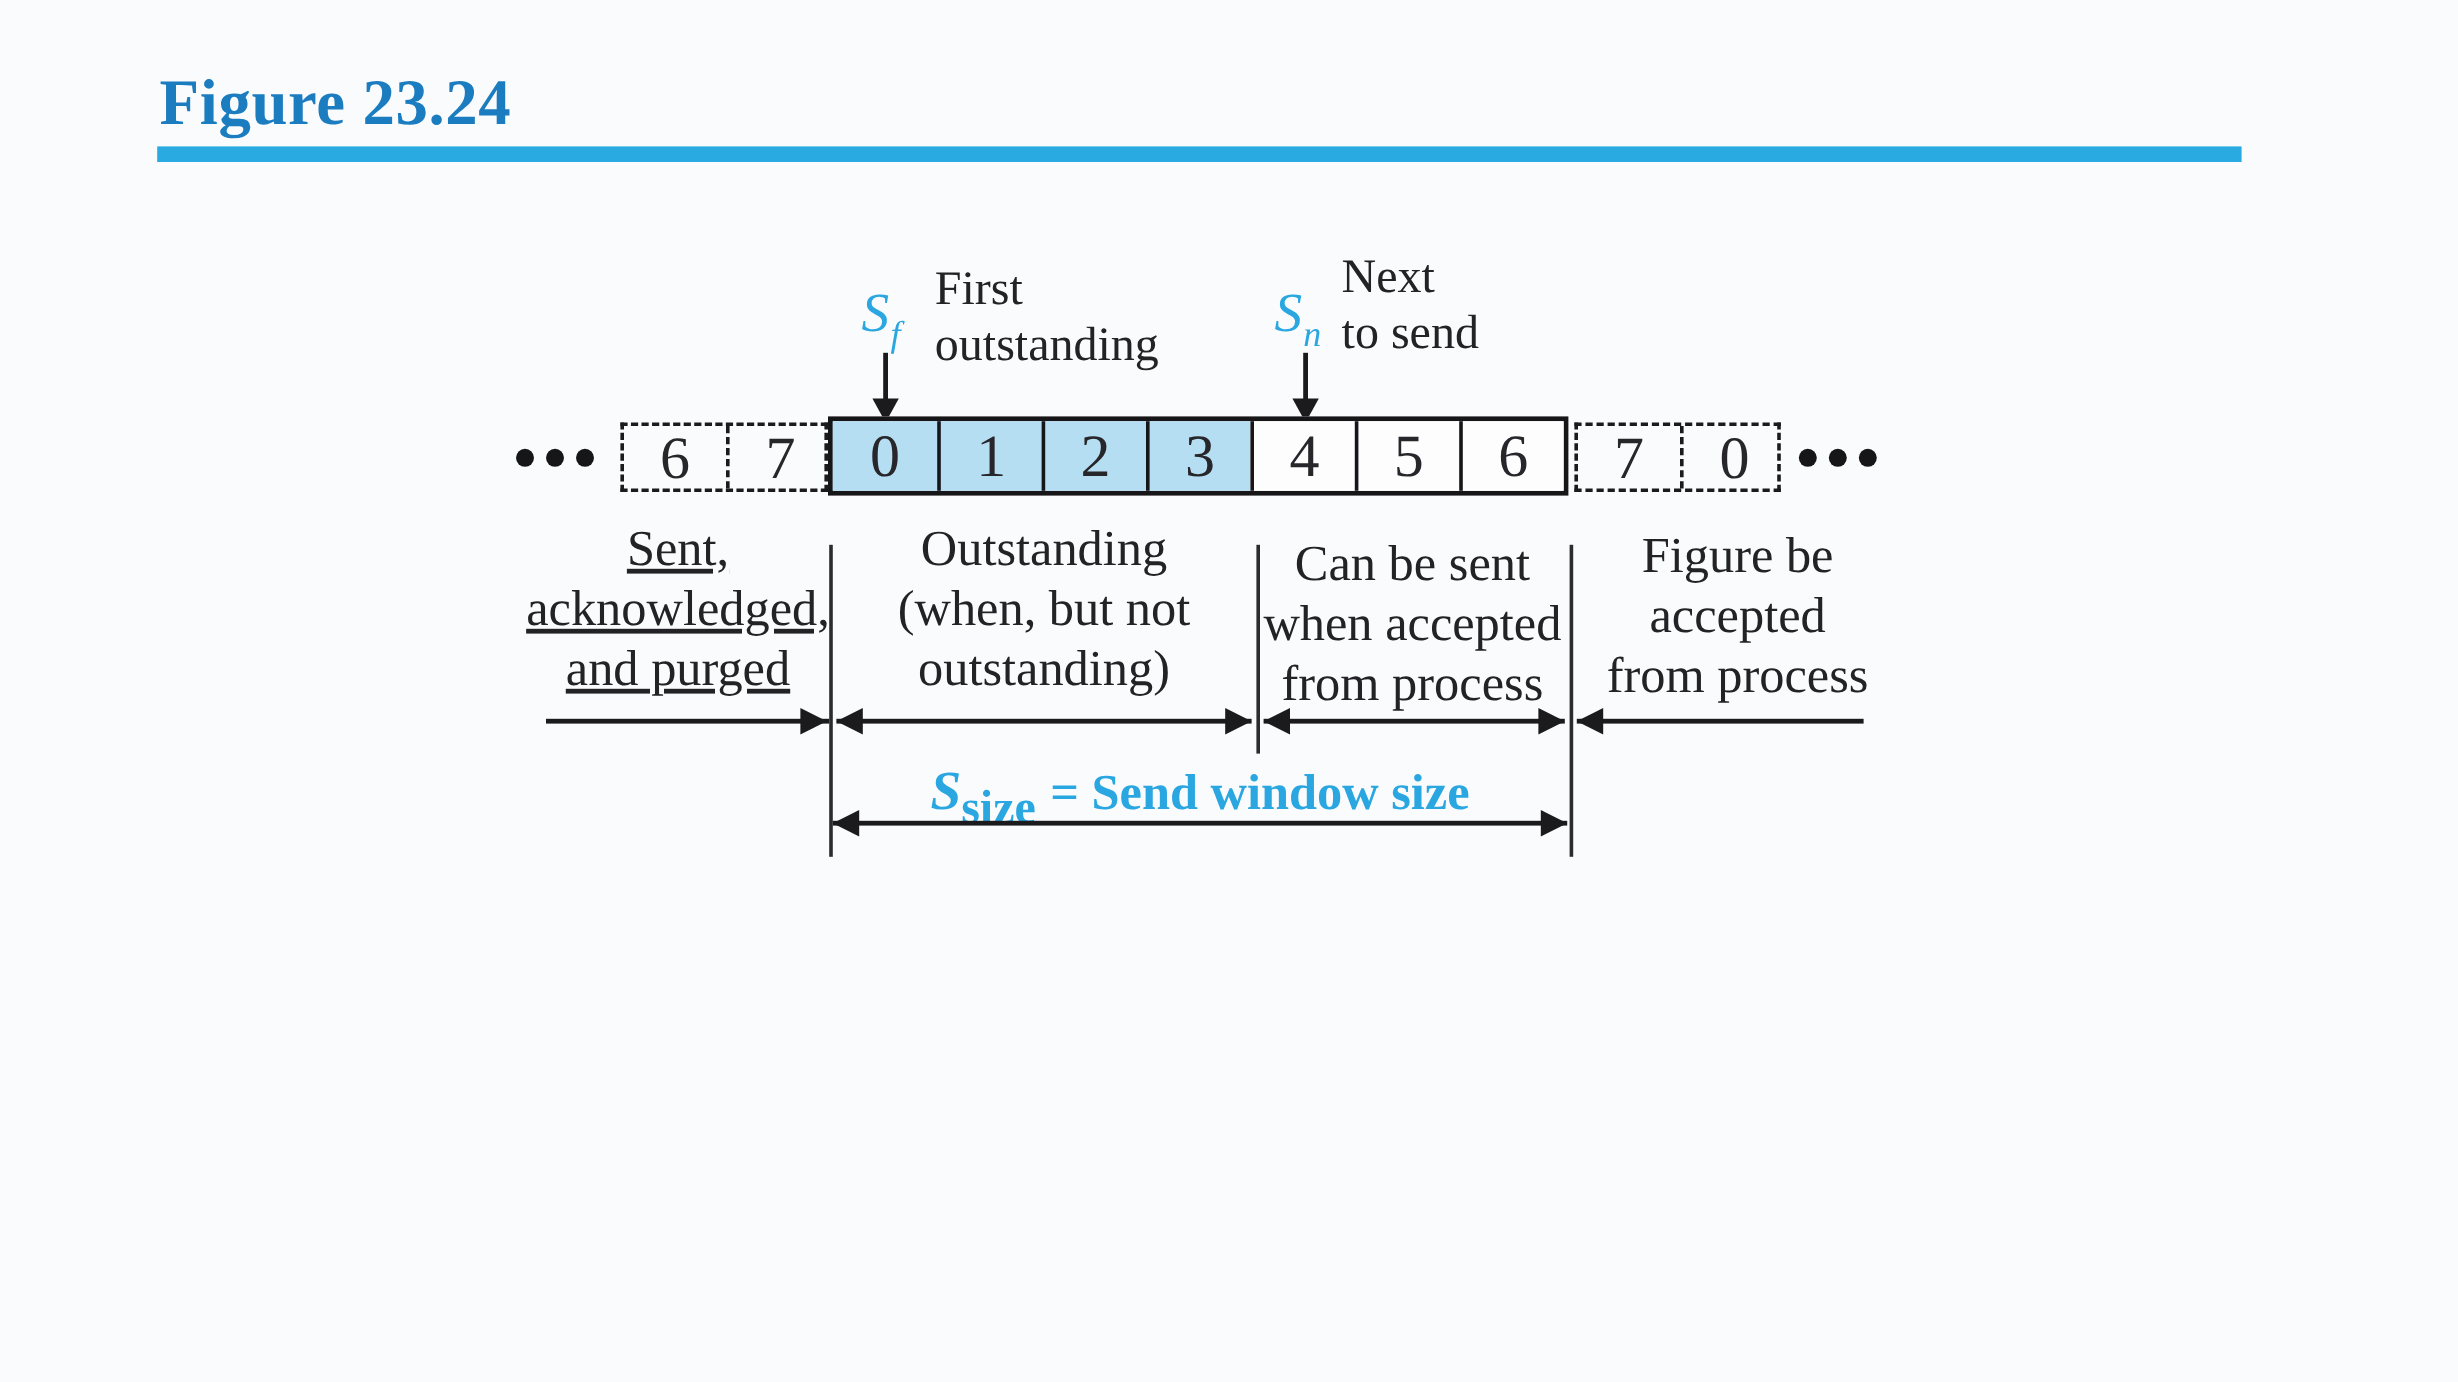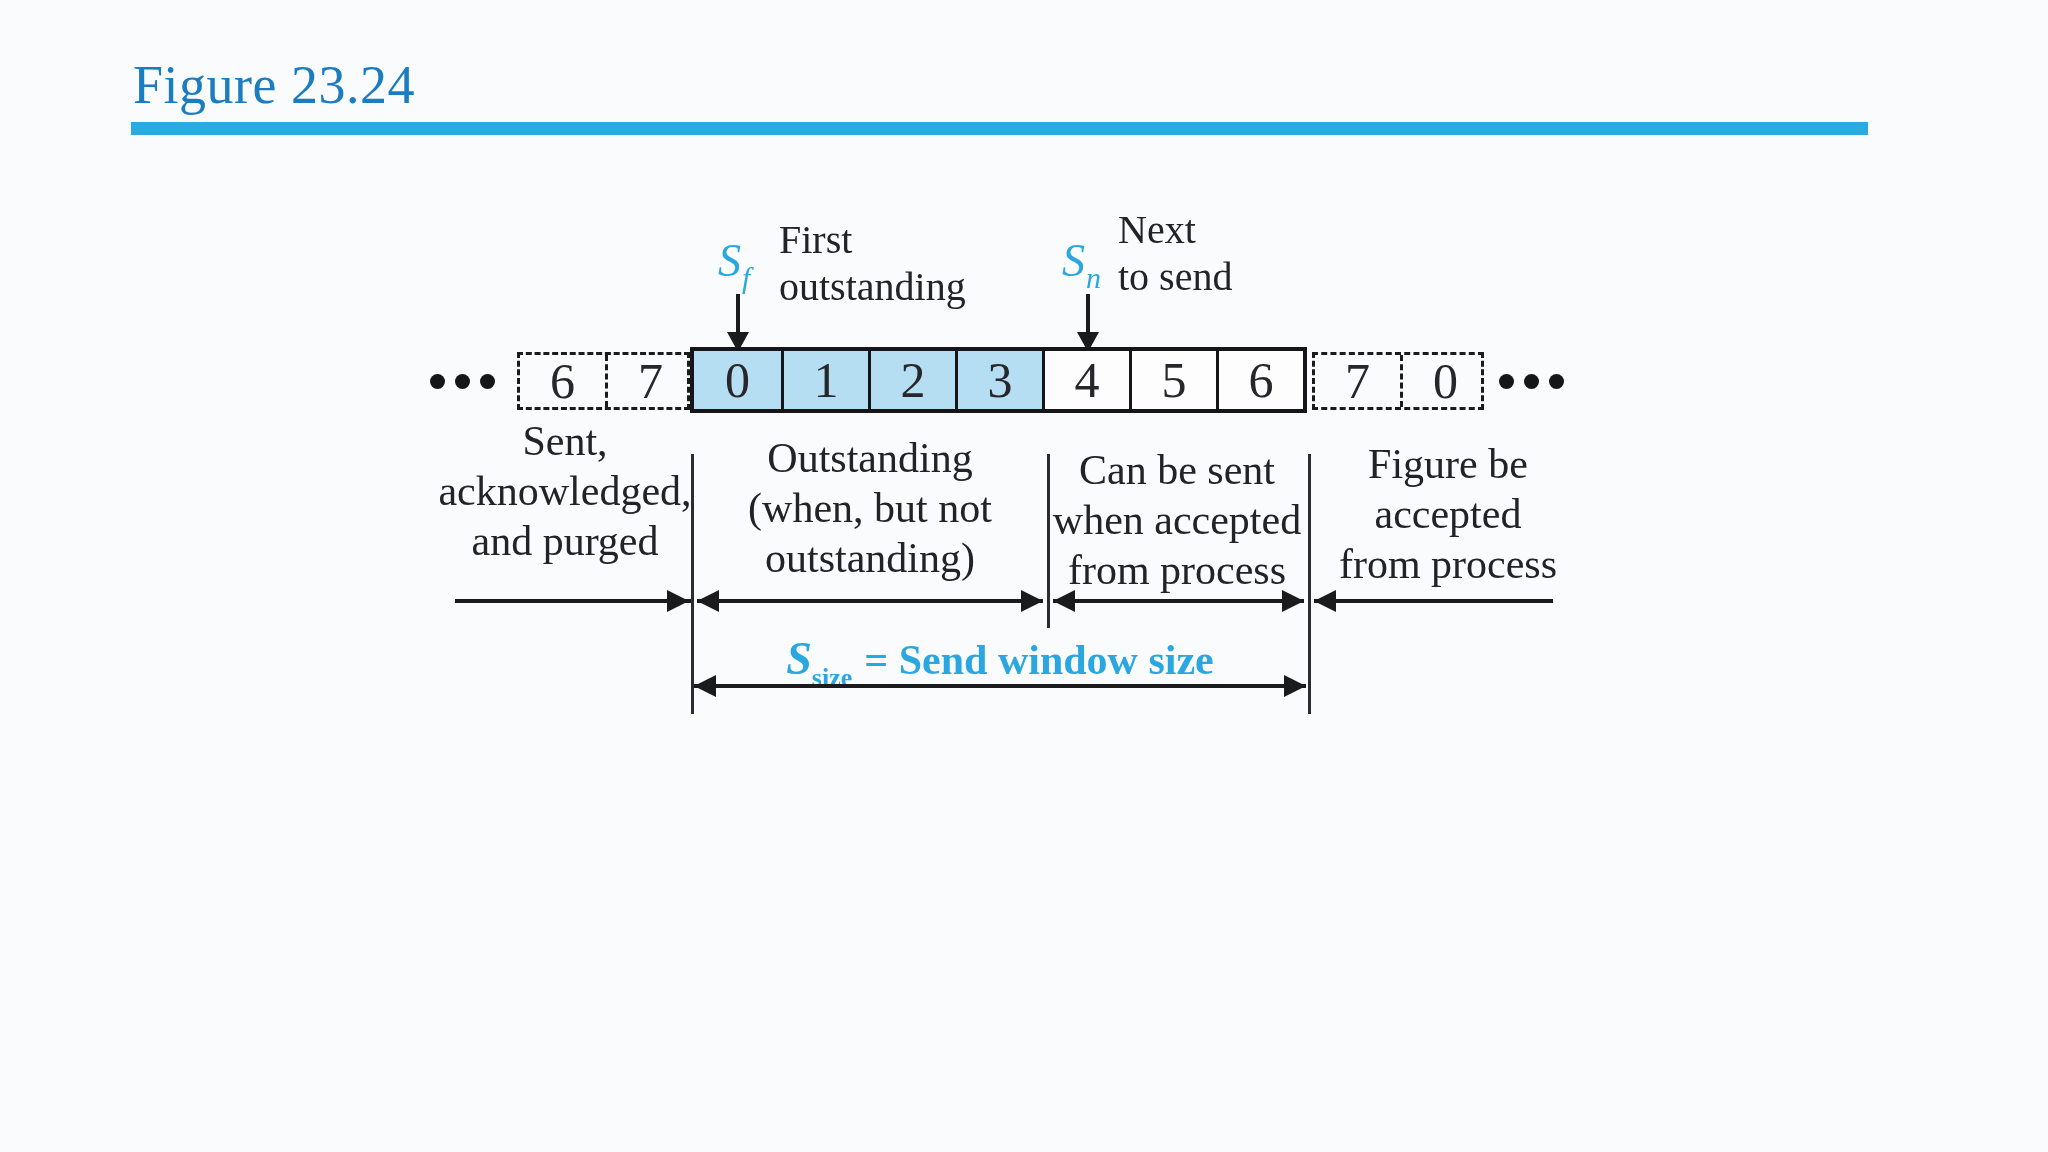--- a/index.html
+++ b/index.html
@@ -7,21 +7,21 @@
     width:2048px;height:1152px;
     background:#fafbfd;
     font-family:"Liberation Serif","DejaVu Serif",serif;
     overflow:hidden;
     color:#232327;
   }
   .stage{position:relative;width:2048px;height:1152px;}
 
   
   .caption-row{position:absolute;left:133px;top:54px;display:flex;align-items:baseline;}
-  .fig-label{font-size:54px;font-weight:normal;color:#1b7dc0;letter-spacing:0.5px;}
+  .fig-label{font-size:54px;font-weight:bold;color:#1b7dc0;letter-spacing:0.5px;}
   .fig-title{font-size:46px;font-style:italic;color:#2a2a2e;margin-left:62px;}
   .caption-rule{position:absolute;left:131px;top:122px;width:1737px;height:13px;background:#29abe2;}
 
   
   .marker{position:absolute;color:#2aa7e0;font-style:italic;font-size:46px;line-height:46px;white-space:nowrap;}
   .marker .msub{font-size:30px;vertical-align:-12px;margin-left:1px;}
   .mlabel{position:absolute;font-size:40px;line-height:47px;color:#232327;}
   .mlabel.centered{text-align:left;}
 
   .vstem{position:absolute;width:4px;background:#1b1b1e;}
@@ -49,21 +49,21 @@
   
   .divider{position:absolute;width:3px;background:#2c2c30;}
   .hline{position:absolute;height:4px;background:#1b1b1e;}
 
   
   .region{position:absolute;font-size:42px;line-height:50px;text-align:center;color:#232327;}
 
   
   .ssize{position:absolute;left:700px;width:600px;top:632px;text-align:center;color:#2aa7e0;font-weight:bold;white-space:nowrap;}
   .ssize .sym{font-size:46px;font-style:italic;}
-  .ssize .sub{font-size:26px;vertical-align:-12px;text-align:center;}
+  .ssize .sub{font-size:40px;vertical-align:-12px;text-align:center;}
   .ssize .rest{font-size:42px;margin-left:12px;}
 </style>
 </head>
 <body>
 
 <div class="stage">
 
   <div class="caption-row">
     <span class="fig-label">Figure 23.24</span>
   </div>
@@ -111,21 +111,21 @@
     </div>
   <div class="dashed-group" style="left:1312px;width:172px;" id="cells-right">
       <div class="cell dashed">7</div>
       <div class="cell dashed">0</div>
     </div>
 
   <div class="divider" style="left:691px;top:454px;height:260px;"></div>
   <div class="divider" style="left:1047px;top:454px;height:174px;"></div>
   <div class="divider" style="left:1308px;top:454px;height:260px;"></div>
 
-  <div class="region" style="left:420px;top:416px;width:290px;">
+  <div class="region" style="left:420px;top:433px;width:290px;text-decoration:underline;">
     <div>Sent,</div>
     <div>acknowledged,</div>
     <div>and purged</div>
   </div>
   <div class="region" style="left:700px;top:433px;width:340px;">
     <div>Outstanding</div>
     <div>(when, but not</div>
     <div>outstanding)</div>
   </div>
   <div class="region" style="left:1012px;top:445px;width:330px;">

